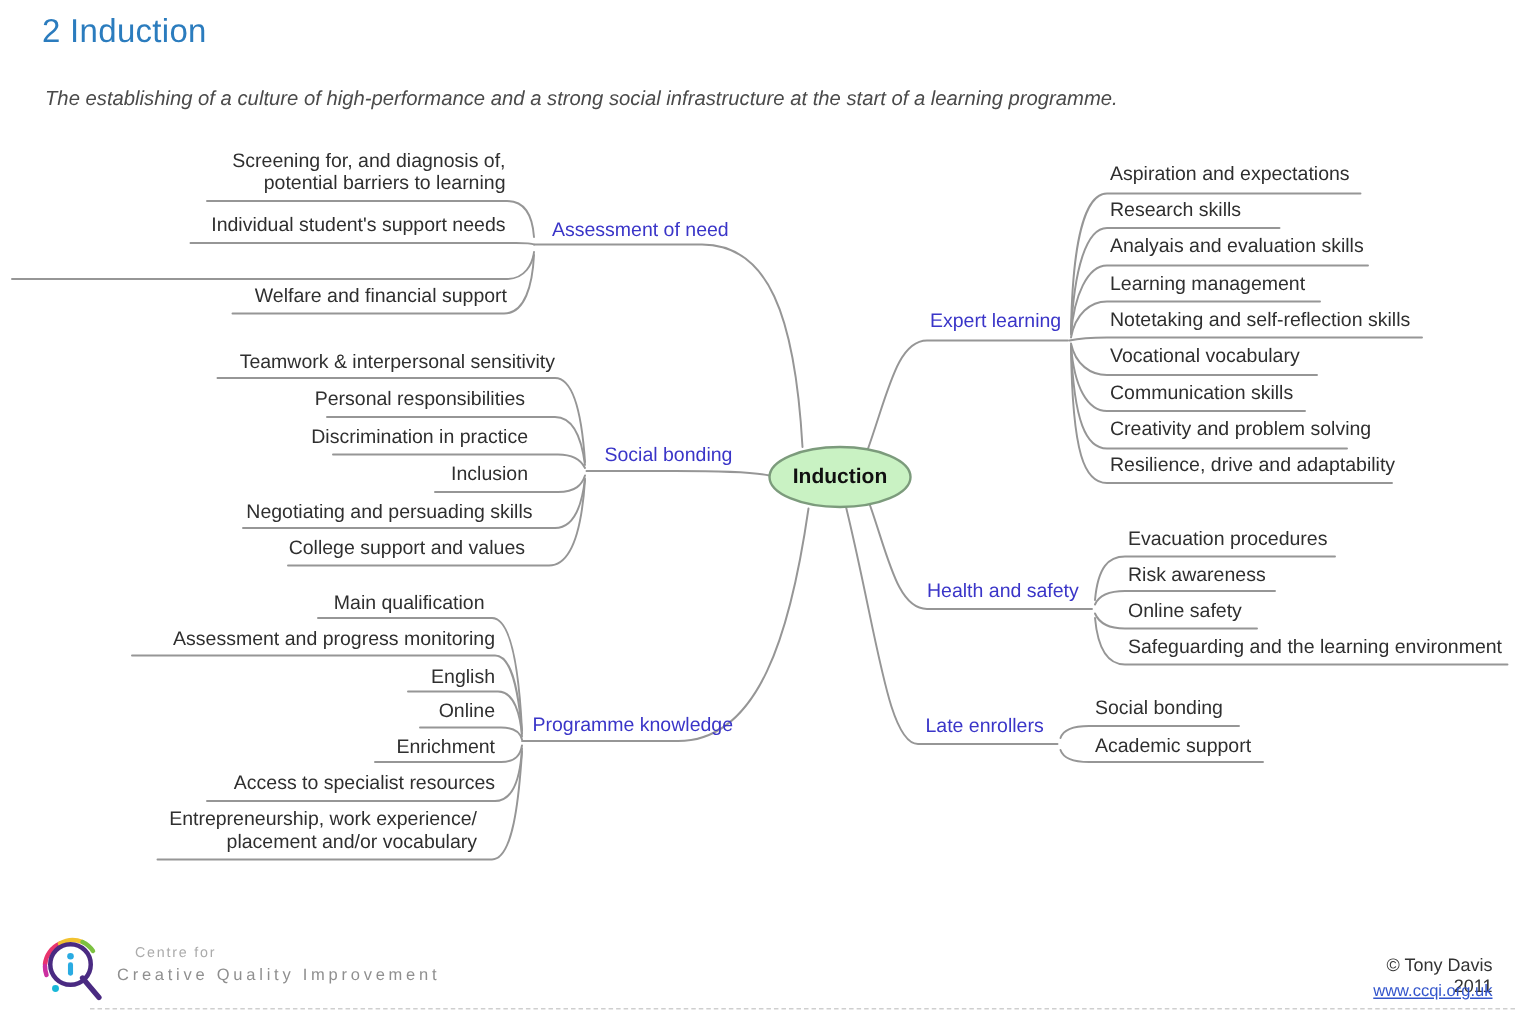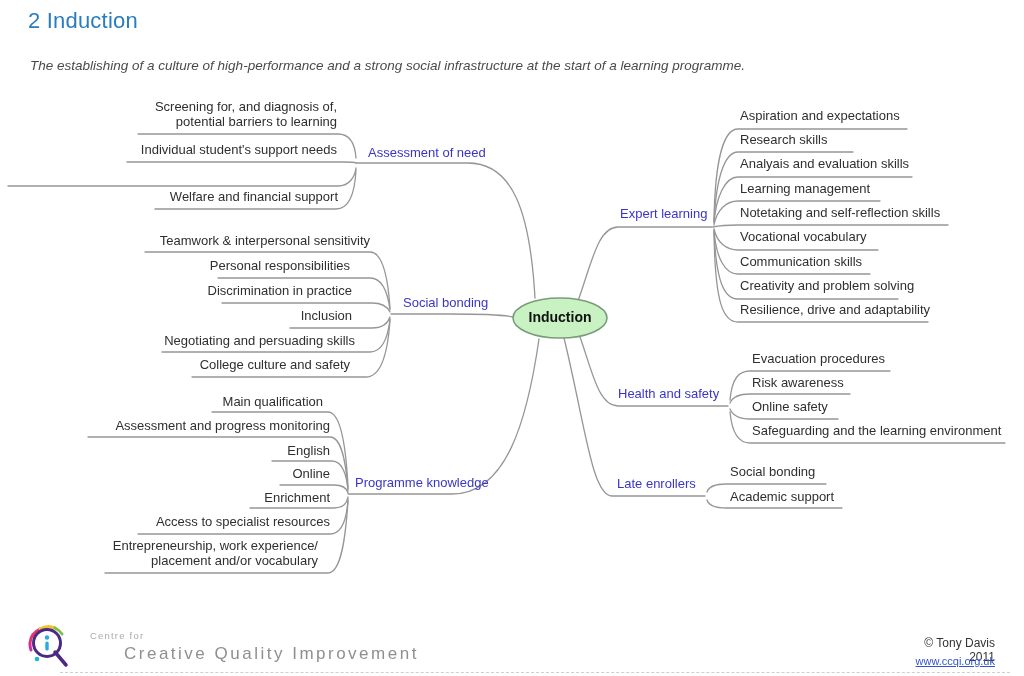--- a/index.html
+++ b/index.html
@@ -27,21 +27,21 @@
     font-size:14px;font-weight:bold;color:#111;white-space:nowrap;
   }
   .bottom-rule{
     position:absolute;left:60px;top:672px;width:950px;height:0;
     border-top:1px dashed #cfcfcf;
   }
   .footer-logo-text-small{
     position:absolute;left:90px;top:630px;font-size:9.5px;color:#ababab;letter-spacing:1.2px;
   }
   .footer-logo-text{
-    position:absolute;left:78px;top:644px;font-size:17px;color:#8f8f8f;letter-spacing:2.5px;margin-left:46px;
+    position:absolute;left:78px;top:644px;font-size:11px;color:#8f8f8f;letter-spacing:2.5px;
   }
   .copyright{
     position:absolute;left:905px;top:636px;width:90px;text-align:right;
     font-size:12px;color:#333;
   }
   .site-link{
     position:absolute;left:905px;top:655px;width:90px;text-align:right;
     font-size:11px;color:#3355cc;text-decoration:underline;cursor:pointer;
   }
 </style>
@@ -143,21 +143,21 @@
   <div class="leaf r" style="right:687px;top:143px;">Individual student's support needs</div>
   <div class="leaf r multiline" style="right:687px;top:100px;">Screening for, and diagnosis of,
 potential barriers to learning</div>
   <div class="leaf r" style="right:686px;top:190px;">Welfare and financial support</div>
 
   <div class="leaf r" style="right:654px;top:234px;">Teamwork &amp; interpersonal sensitivity</div>
   <div class="leaf r" style="right:674px;top:259px;">Personal responsibilities</div>
   <div class="leaf r" style="right:672px;top:284px;">Discrimination in practice</div>
   <div class="leaf r" style="right:672px;top:309px;">Inclusion</div>
   <div class="leaf r" style="right:669px;top:334px;">Negotiating and persuading skills</div>
-  <div class="leaf r" style="right:674px;top:358px;">College culture and safety</div>
+  <div class="leaf r" style="right:674px;top:358px;">College support and values</div>
 
   <div class="leaf r" style="right:701px;top:395px;">Main qualification</div>
   <div class="leaf r" style="right:694px;top:419px;">Assessment and progress monitoring</div>
   <div class="leaf r" style="right:694px;top:444px;">English</div>
   <div class="leaf r" style="right:694px;top:467px;">Online</div>
   <div class="leaf r" style="right:694px;top:491px;">Enrichment</div>
   <div class="leaf r" style="right:694px;top:515px;">Access to specialist resources</div>
   <div class="leaf r multiline" style="right:706px;top:539px;">Entrepreneurship, work experience/
 placement and/or vocabulary</div>
 

